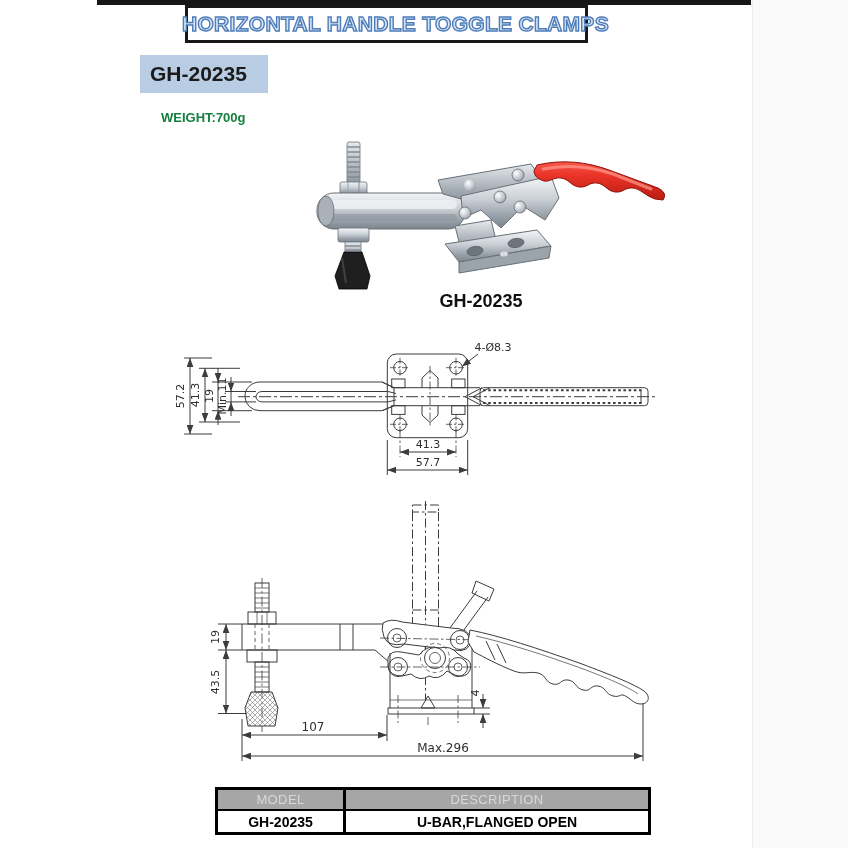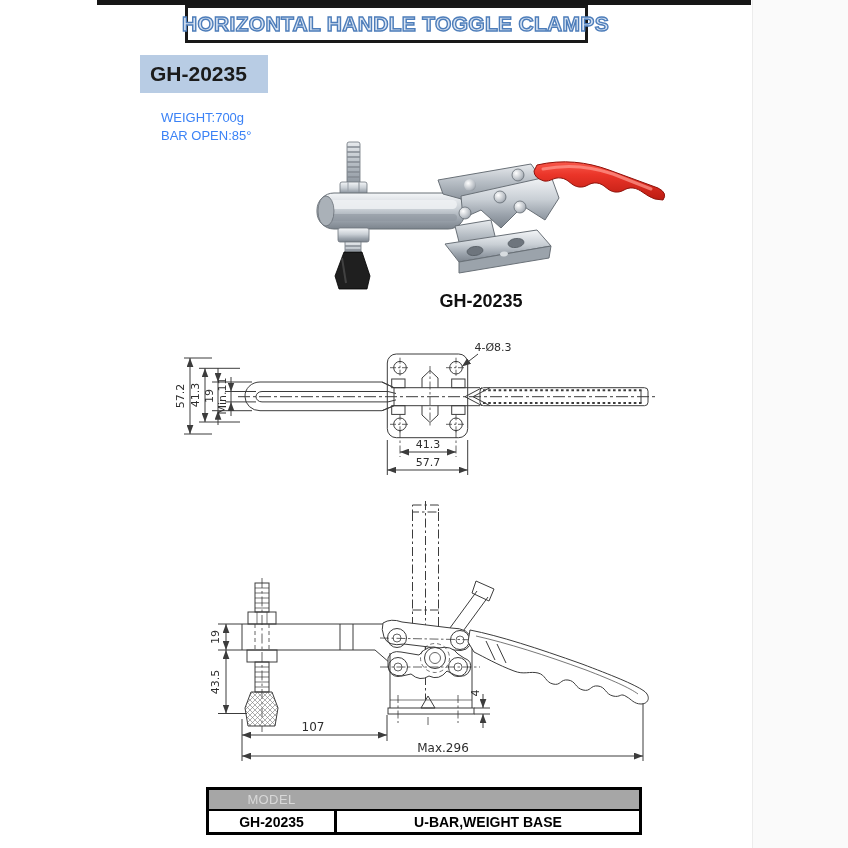--- a/index.html
+++ b/index.html
@@ -13,31 +13,31 @@
   
   #title-box{left:185px;top:5px;width:403px;height:38px;border:3px solid #181818;background:#fff;
              box-sizing:border-box;display:flex;align-items:center;justify-content:center;padding-left:18px;}
   #title-text{font-size:21px;font-weight:700;letter-spacing:.3px;white-space:nowrap;
               color:#d9e4f2;-webkit-text-stroke:1.4px #4d7dba;}
   
   #model-badge{left:140px;top:55px;width:128px;height:38px;background:#b8cce4;
                display:flex;align-items:center;box-sizing:border-box;padding-left:10px;
                font-size:21px;font-weight:700;color:#1b1b1b;}
   
-  #specs{left:161px;top:109px;font-size:13px;font-weight:400;color:#3b82f6;line-height:17.5px;}
+  #specs{left:161px;top:109px;font-size:13px;font-weight:700;color:#15803d;line-height:17.5px;}
   
   #photo-caption{left:398px;top:291px;width:166px;text-align:center;
                  font-size:18px;font-weight:700;color:#111;}
   
   svg{display:block;}
   svg text{font-family:"DejaVu Sans",sans-serif;font-size:11px;fill:#2e2e2e;}
   .dimtxt{font-size:11px;}
   .bigtxt{font-size:12px;}
   
-  #spec-table{left:206px;top:787px;width:436px;border:3px solid #000;box-sizing:border-box;}
+  #spec-table{left:215px;top:787px;width:436px;border:3px solid #000;box-sizing:border-box;}
   .t-row{display:grid;grid-template-columns:125px 1fr;}
   .t-head{background:#a6a6a6;border-bottom:2px solid #000;}
   .t-cell{display:flex;align-items:center;justify-content:center;height:19px;}
   .t-head .t-cell{color:#d8d8d8;font-size:13px;letter-spacing:.4px;}
   .t-body .t-cell{height:21px;font-size:14px;font-weight:700;color:#000;background:#fff;}
   .t-cell.c2{border-left:3px solid #000;}
 </style>
 </head>
 <body>
 
@@ -49,21 +49,20 @@
   <div id="title-box" class="abs">
     <span id="title-text">HORIZONTAL HANDLE TOGGLE CLAMPS</span>
   </div>
 
   <div id="model-badge" class="abs">
     <span>GH-20235</span>
   </div>
 
   <div id="specs" class="abs">
     <div>WEIGHT:700g</div>
-    <div>BAR OPEN:85°</div>
   </div>
 
   <svg class="abs" style="left:313px;top:136px" width="357" height="160" viewBox="0 0 357 160">
     <defs>
       <linearGradient id="steelV" x1="0" y1="0" x2="0" y2="1">
         <stop offset="0" stop-color="#f4f6f8"></stop>
           <stop offset="0.45" stop-color="#c9cfd5"></stop>
         <stop offset="0.75" stop-color="#9aa2ab"></stop>
           <stop offset="1" stop-color="#7c848d"></stop>
       </linearGradient>
@@ -350,20 +349,21 @@
     <text class="dimtxt" x="34" y="142" text-anchor="middle" transform="rotate(-90 34 142)">19</text>
     <text class="dimtxt" x="34" y="187" text-anchor="middle" transform="rotate(-90 34 187)">43.5</text>
     <text class="bigtxt" x="128" y="236" text-anchor="middle">107</text>
     <text class="dimtxt" x="294" y="198" text-anchor="middle" transform="rotate(-90 294 198)">4</text>
     <text class="bigtxt" x="258" y="257" text-anchor="middle">Max.296</text>
   </svg>
 
   <div id="spec-table" class="abs">
     <div class="t-row t-head">
       <div class="t-cell">MODEL</div>
+      <div class="t-cell c2">DESCRIPTION</div>
     </div>
     <div class="t-row t-body">
       <div class="t-cell">GH-20235</div>
-      <div class="t-cell c2">U-BAR,WEIGHT BASE</div>
+      <div class="t-cell c2">U-BAR,FLANGED OPEN</div>
     </div>
   </div>
 
 </div>
 
 </body></html>

